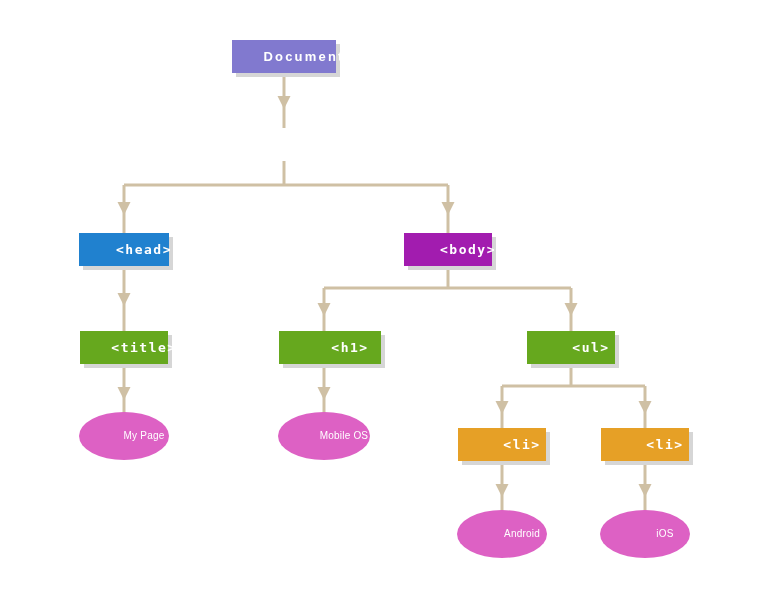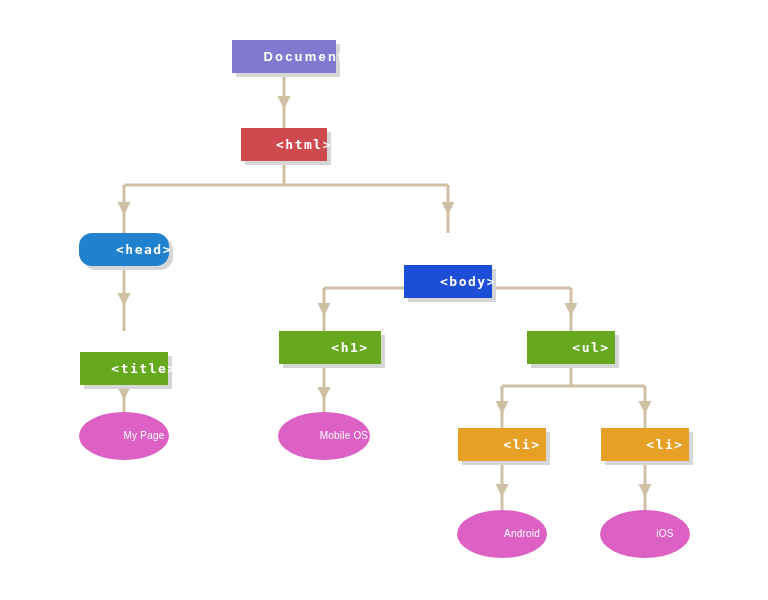--- a/index.html
+++ b/index.html
@@ -143,30 +143,27 @@
           <line x1="645" y1="461" x2="645" y2="516.24" stroke="#cfc0a4" stroke-width="3"></line>
           <polygon points="638.5,484 651.5,484 645,497" fill="#cfc0a4"></polygon>
         </g>
       </g>
   </svg>
 
   <div id="node-layer">
       <div class="node node-rect node-doc" style="left: 232px; top: 40px; width: 104px; height: 33px; background: rgb(129, 121, 207);">
         <span class="node-label">Document</span>
       </div>
-      <div class="node node-rect" style="left: 241px; top: 128px; width: 86px; height: 33px; background: rgb(207, 74, 78);">
-        <span class="node-label">&lt;html&gt;</span>
-      </div>
-      <div class="node node-rect" style="left: 79px; top: 233px; width: 90px; height: 33px; background: rgb(32, 129, 207); border-radius: 13px;">
+      <div class="node node-rect" style="left: 79px; top: 233px; width: 90px; height: 33px; background: rgb(32, 129, 207);">
         <span class="node-label">&lt;head&gt;</span>
       </div>
-      <div class="node node-rect" style="left: 404px; top: 233px; width: 88px; height: 33px; background: #1d4ed8; margin-top: 32px;">
+      <div class="node node-rect" style="left: 404px; top: 233px; width: 88px; height: 33px; background: #a21caf;">
         <span class="node-label">&lt;body&gt;</span>
       </div>
-      <div class="node node-rect" style="left: 80px; top: 331px; width: 88px; height: 33px; background: rgb(102, 168, 30); margin-top: 21px;">
+      <div class="node node-rect" style="left: 80px; top: 331px; width: 88px; height: 33px; background: rgb(102, 168, 30);">
         <span class="node-label">&lt;title&gt;</span>
       </div>
       <div class="node node-rect" style="left: 279px; top: 331px; width: 102px; height: 33px; background: rgb(102, 168, 30);">
         <span class="node-label">&lt;h1&gt;</span>
       </div>
       <div class="node node-rect" style="left: 527px; top: 331px; width: 88px; height: 33px; background: rgb(102, 168, 30);">
         <span class="node-label">&lt;ul&gt;</span>
       </div>
       <div class="node node-rect" style="left: 458px; top: 428px; width: 88px; height: 33px; background: rgb(230, 160, 38);">
         <span class="node-label">&lt;li&gt;</span>

